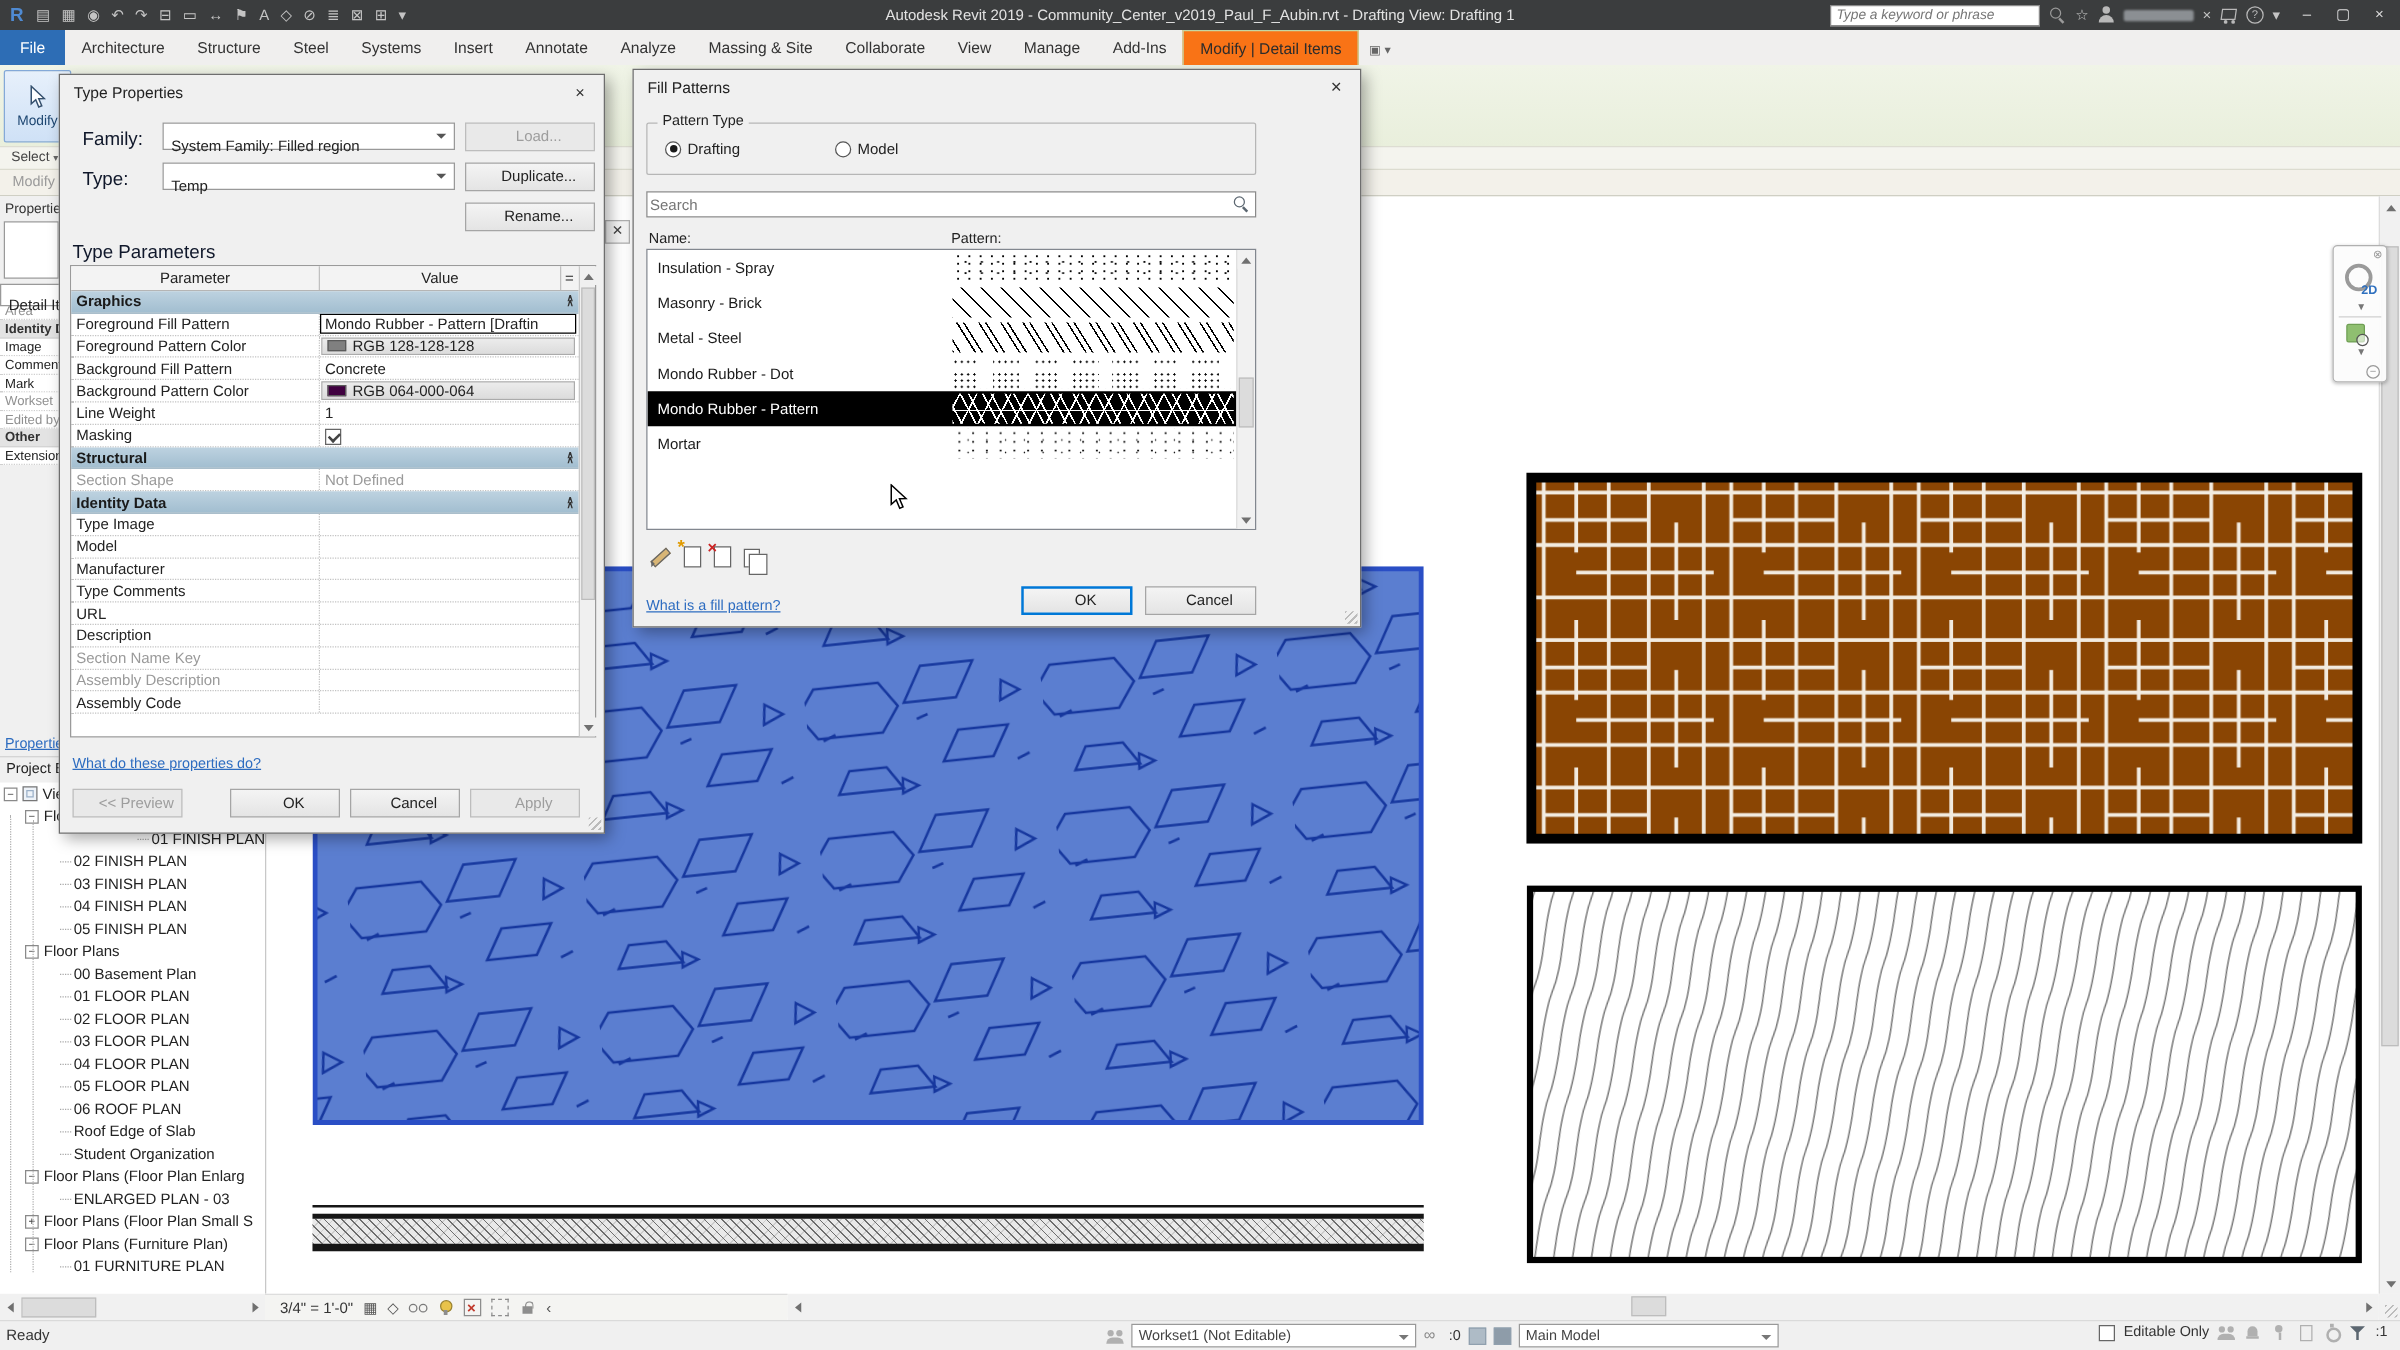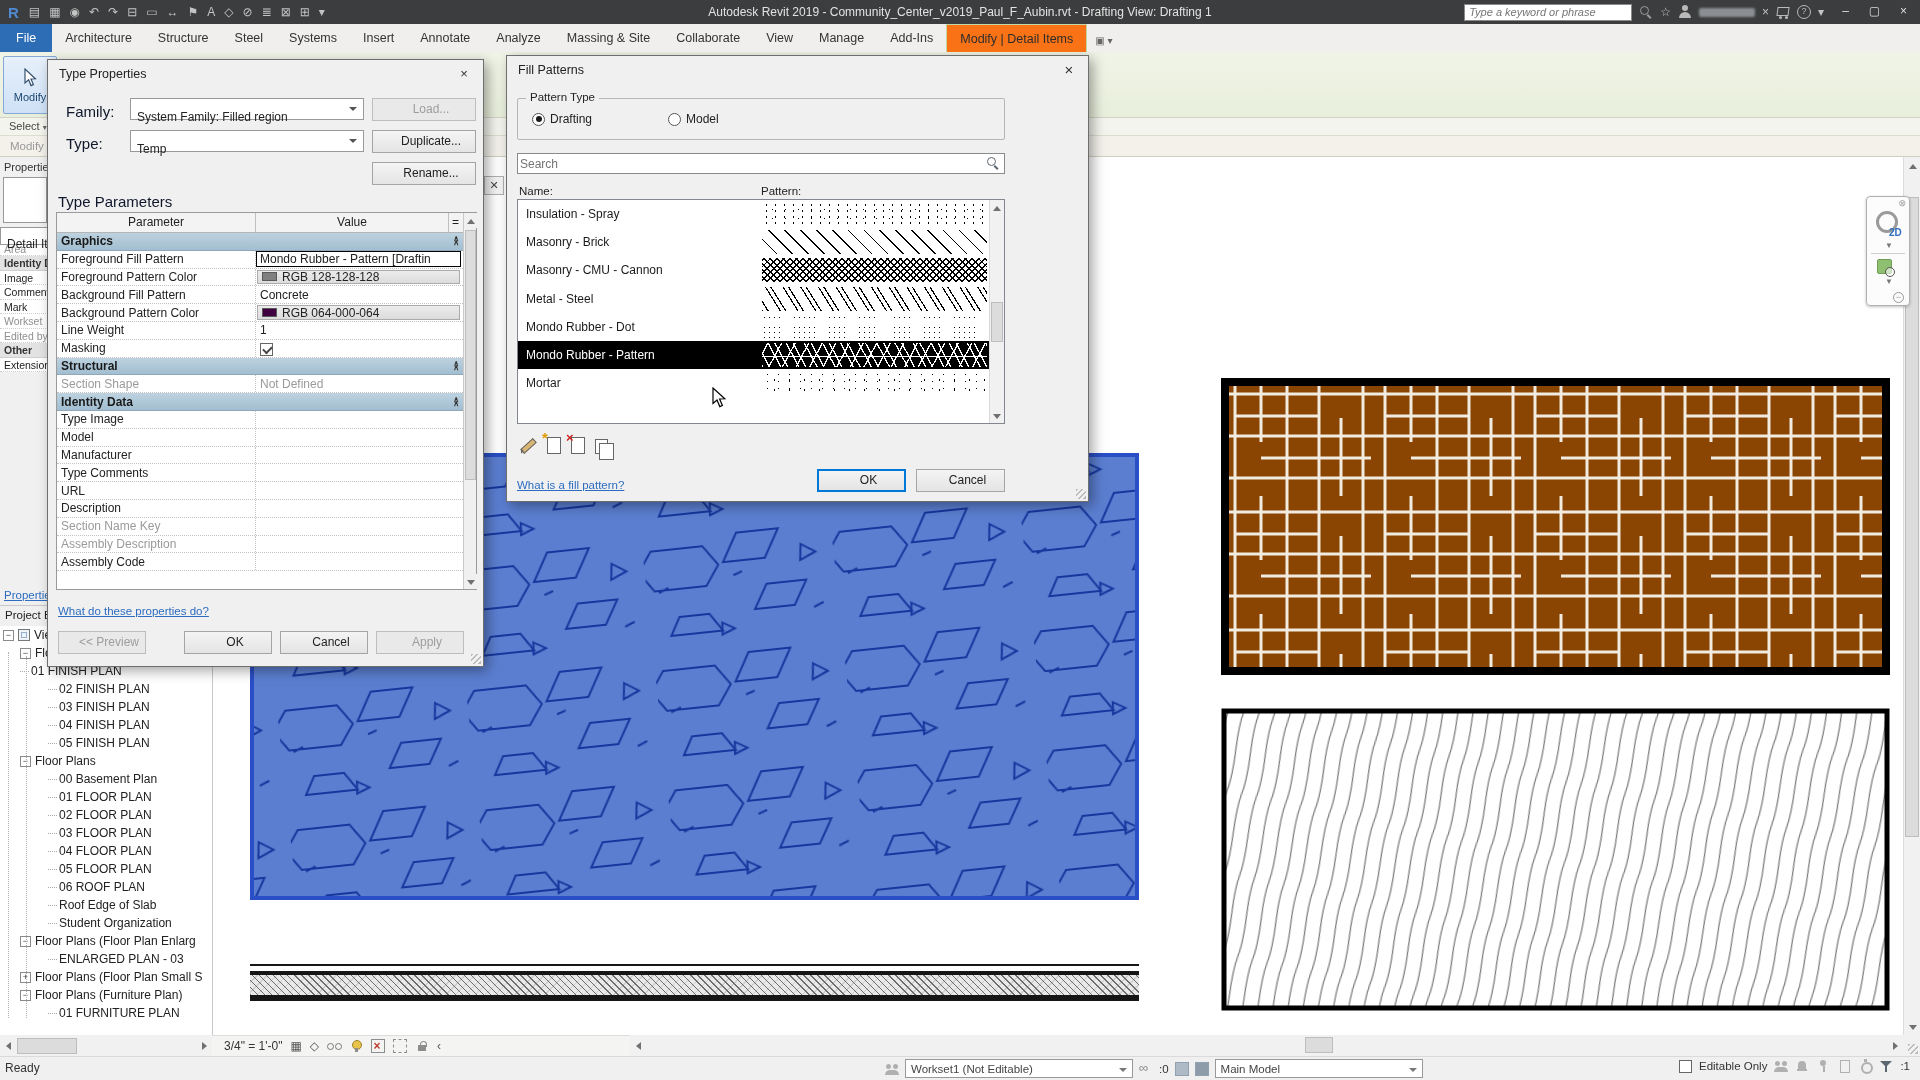--- a/index.html
+++ b/index.html
@@ -315,21 +315,21 @@
       <div class="pb-guide" style="left:26px;top:30px;height:372px;"></div>
     <div class="pb-row" style="padding-left: 3px;">
           <span class="tgl">−</span>
           <span class="pb-root-icon"></span>
           <span>Views (all)</span>
         </div>
         <div class="pb-row" style="padding-left: 20px;">
           <span class="tgl">−</span>
           <span>Floor Plans (Finish Plan)</span>
         </div>
-        <div class="pb-row" style="padding-left: 20px;">
+        <div class="pb-row" style="padding-left: 20px; justify-content: flex-end;">
           <span class="stub"></span>
           <span>01 FINISH PLAN</span>
         </div>
         <div class="pb-row" style="padding-left: 48px;">
           <span class="stub"></span>
           <span>02 FINISH PLAN</span>
         </div>
         <div class="pb-row" style="padding-left: 48px;">
           <span class="stub"></span>
           <span>03 FINISH PLAN</span>
@@ -709,24 +709,20 @@
       <div class="fp-rows" id="fp-rows">
           <div class="fp-row">
             <span class="nm">Insulation - Spray</span>
             <span class="fp-sw sw-stipple"></span>
           </div>
           <div class="fp-row">
             <span class="nm">Masonry - Brick</span>
             <span class="fp-sw sw-brick"></span>
           </div>
           <div class="fp-row">
-            <span class="nm">Masonry - CMU - Cannon</span>
-            <span class="fp-sw sw-cmu"></span>
-          </div>
-          <div class="fp-row">
             <span class="nm">Metal - Steel</span>
             <span class="fp-sw sw-steel"></span>
           </div>
           <div class="fp-row">
             <span class="nm">Mondo Rubber - Dot</span>
             <span class="fp-sw sw-dots"></span>
           </div>
           <div class="fp-row sel">
             <span class="nm">Mondo Rubber - Pattern</span>
             <span class="fp-sw sw-mondo"></span>

